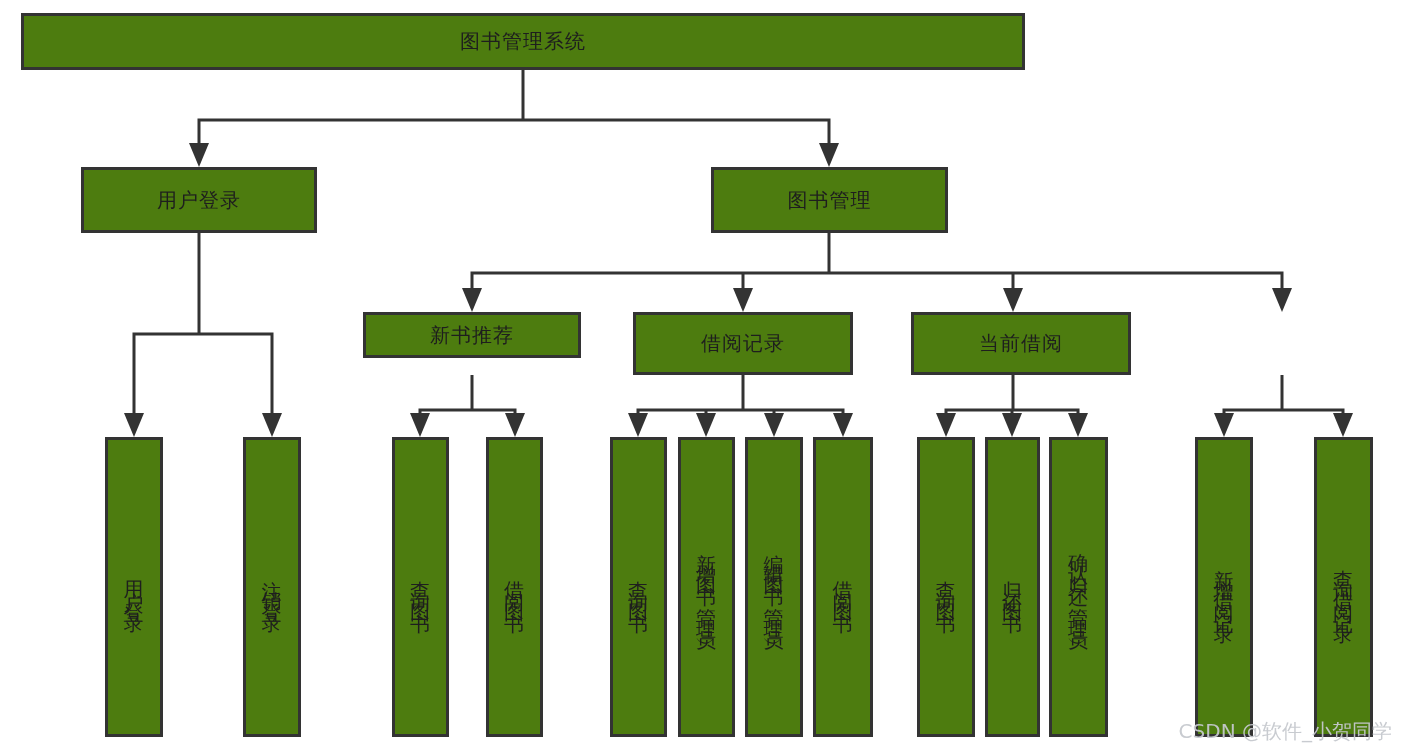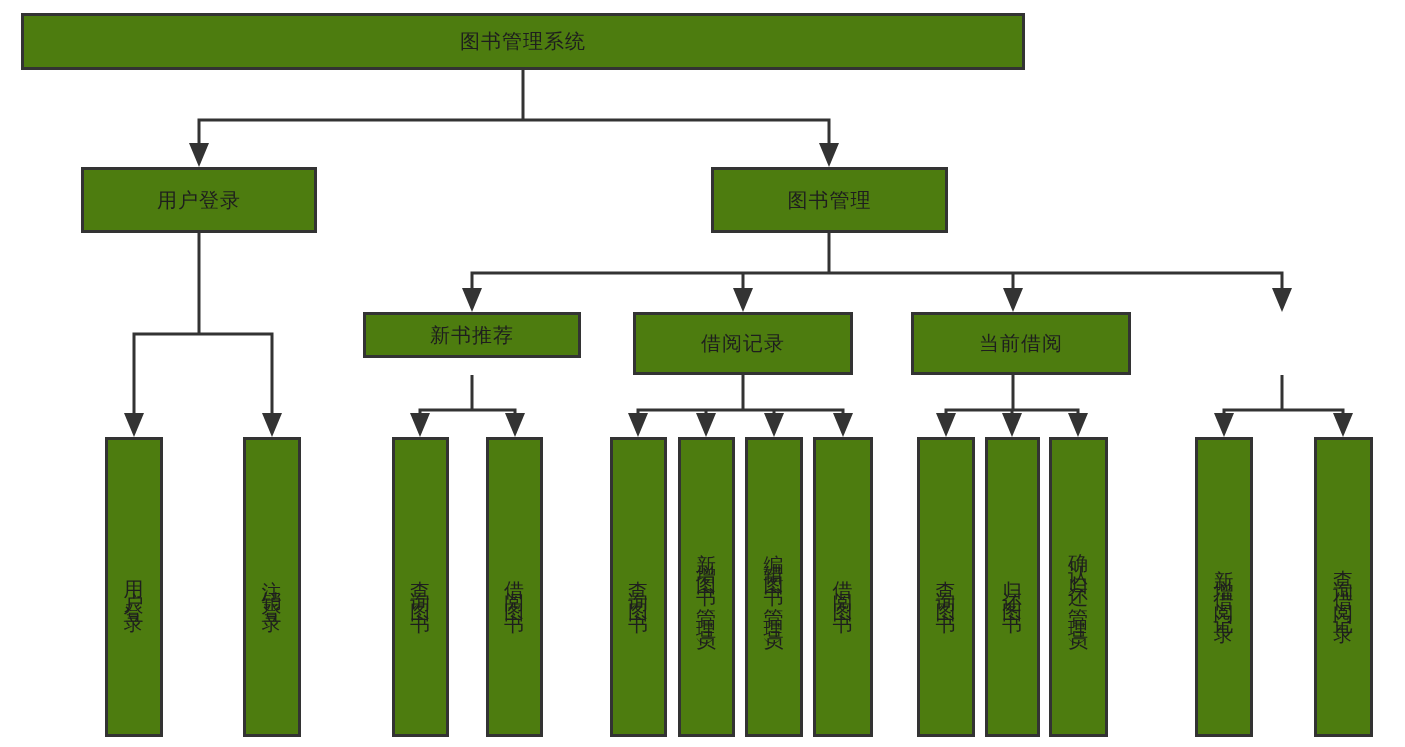--- a/index.html
+++ b/index.html
@@ -207,13 +207,14 @@
     <span>确认归还（管理员）</span>
   </div>
 
   <div class="node vnode v12">
     <span>新增借阅记录</span>
   </div>
   <div class="node vnode v13">
     <span>查询借阅记录</span>
   </div>
 
+  <div class="watermark">CSDN @软件_小贺同学</div>
 </div>
 
 </body></html>

